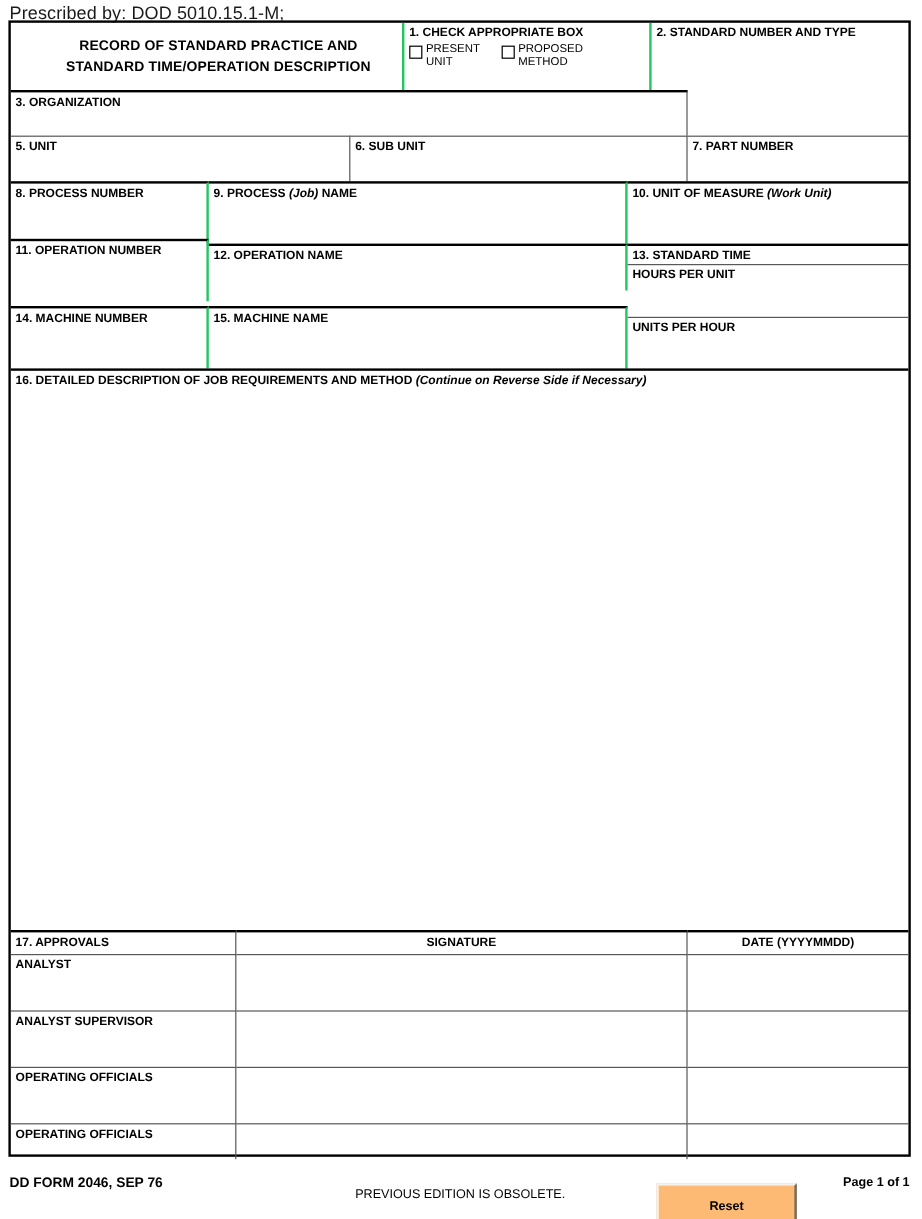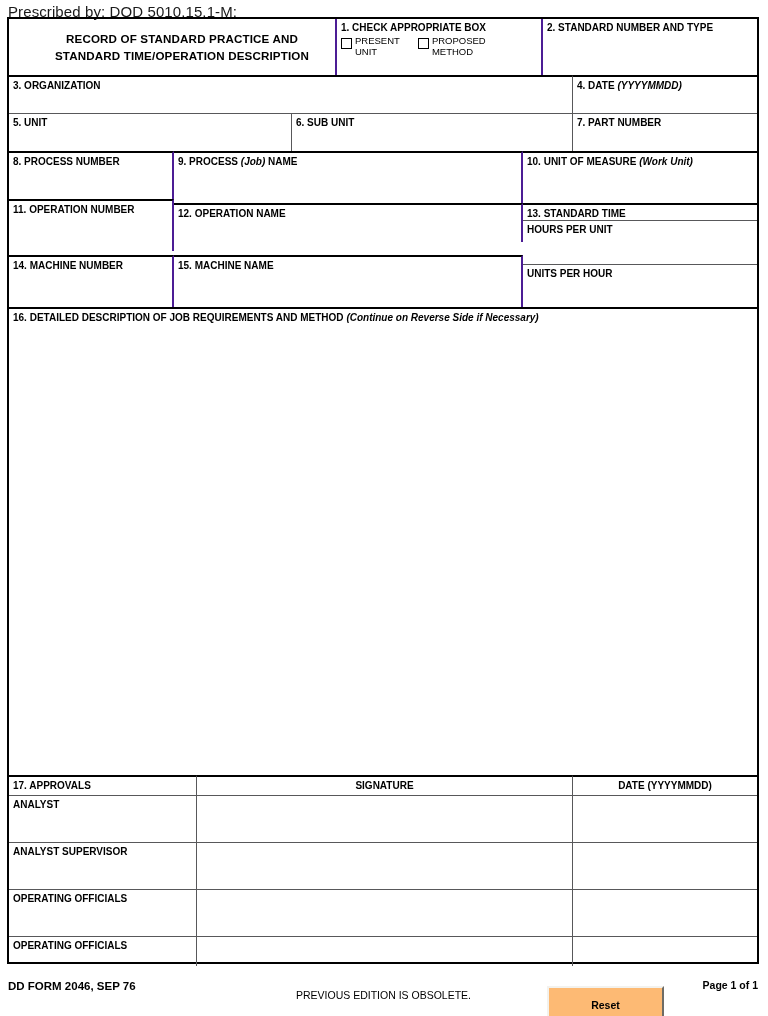--- a/index.html
+++ b/index.html
@@ -50,21 +50,21 @@
     position: absolute;
     box-sizing: border-box;
     overflow: hidden;
   }
 
   .bt { border-top: 1px solid #58585a; }
   .bb { border-bottom: 1px solid #58585a; }
   .br { border-right: 1px solid #58585a; }
 
   .bt-dark { border-top: 2px solid #000; }
-  .br-dark { border-right: 2px solid #4c1d95; }
+  .br-dark { border-right: 2px solid #22c55e; }
 
   .lbl {
     font-size: 10px;
     font-weight: bold;
     line-height: 12px;
     padding: 3px 0 0 4px;
     white-space: nowrap;
   }
   .lbl .it {
     font-style: italic;
@@ -218,27 +218,20 @@
 
     <div class="cell" style="left:534px; top:0; width:214px; height:56px;">
       <div class="lbl">2. STANDARD NUMBER AND TYPE</div>
       <div class="sublbl"></div>
     </div>
 
     <div class="cell bt-dark br" style="left:0; top:56px; width:564px; height:38px;">
       <div class="lbl">3. ORGANIZATION</div>
       <div class="sublbl"></div>
     </div>
-    <div class="cell bt-dark" style="left:564px; top:56px; width:184px; height:38px;">
-      <div class="lbl">
-        <span>4. DATE</span>
-        <span class="it">(YYYYMMDD)</span>
-      </div>
-      <div class="sublbl"></div>
-    </div>
 
     <div class="cell bt br" style="left:0; top:94px; width:283px; height:38px;">
       <div class="lbl">5. UNIT</div>
       <div class="sublbl"></div>
     </div>
     <div class="cell bt br" style="left:283px; top:94px; width:281px; height:38px;">
       <div class="lbl">6. SUB UNIT</div>
       <div class="sublbl"></div>
     </div>
     <div class="cell bt" style="left:564px; top:94px; width:184px; height:38px;">

